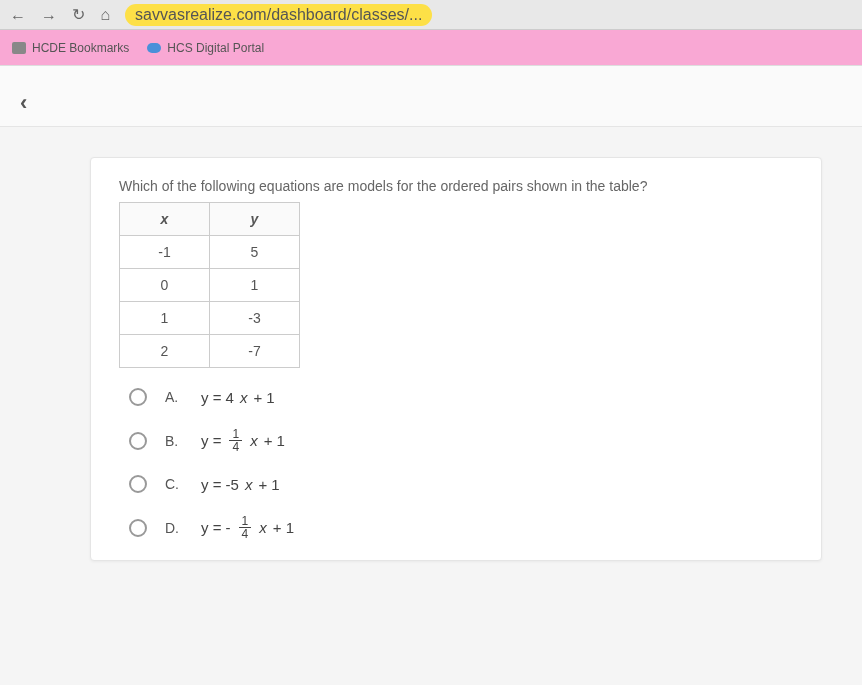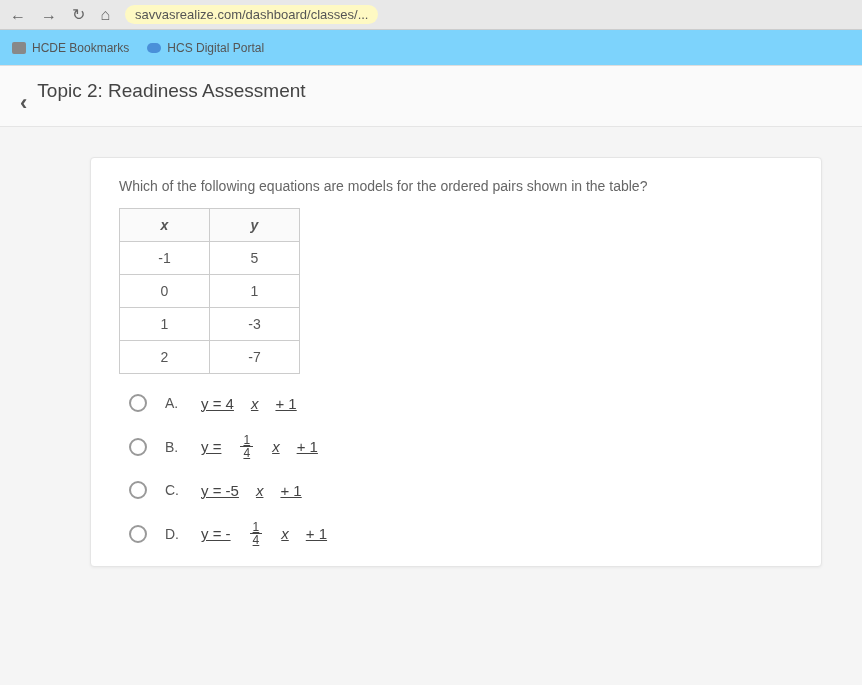--- a/index.html
+++ b/index.html
@@ -23,29 +23,29 @@
       gap: 15px;
       border-bottom: 1px solid #ccc;
     }
     .nav-btn {
       color: #666;
       font-size: 16px;
       cursor: pointer;
       user-select: none;
     }
     .url-badge {
-      background: #fef9c3;
+      background: #fde047;
       border-radius: 12px;
       padding: 2px 10px;
-      font-size: 13px;
+      font-size: 16px;
       color: #555;
     }
     .bookmarks-bar {
       height: 36px;
-      background: #7dd3fc;
+      background: #f9a8d4;
       display: flex;
       align-items: center;
       padding: 0 12px;
       gap: 18px;
       border-bottom: 1px solid #ddd;
     }
     .bookmark-item {
       display: flex;
       align-items: center;
       gap: 6px;
@@ -100,21 +100,21 @@
     .question-card {
       background: #fff;
       border: 1px solid #e5e5e5;
       border-radius: 4px;
       padding: 20px 28px;
       box-shadow: 0 1px 3px rgba(0,0,0,0.05);
     }
     .question-prompt {
       font-size: 14px;
       color: #666;
-      margin-bottom: 14px;
+      margin-bottom: 8px;
     }
     .data-table {
       border-collapse: collapse;
       margin-bottom: 20px;
     }
     .data-table th,
     .data-table td {
       border: 1px solid #ccc;
       padding: 8px 0;
       width: 90px;
@@ -149,22 +149,21 @@
     .choice-letter {
       font-size: 14px;
       color: #555;
       width: 18px;
     }
     .choice-eq {
       font-size: 15px;
       color: #444;
       display: flex;
       align-items: center;
-      gap: 17px;
-      text-decoration: underline;
+      gap: 6px;
     }
     .frac {
       display: inline-flex;
       flex-direction: column;
       align-items: center;
       font-size: 12px;
       line-height: 1;
       vertical-align: middle;
       margin: 0 2px;
     }
@@ -197,21 +196,20 @@
   </div>
   <div class="bookmark-item">
     <span class="bookmark-icon-cloud"></span>
     <span>HCS Digital Portal</span>
   </div>
 </div>
 
 <div class="page-header">
   <div class="back-chevron">‹</div>
   <div class="header-text">
-    <div class="topic-title">Topic 2: Readiness Assessment</div>
   </div>
 </div>
 
 <div class="content-area">
   <div class="question-card">
     <div class="question-prompt">Which of the following equations are models for the ordered pairs shown in the table?</div>
 
     <table class="data-table">
       <thead>
         <tr>

